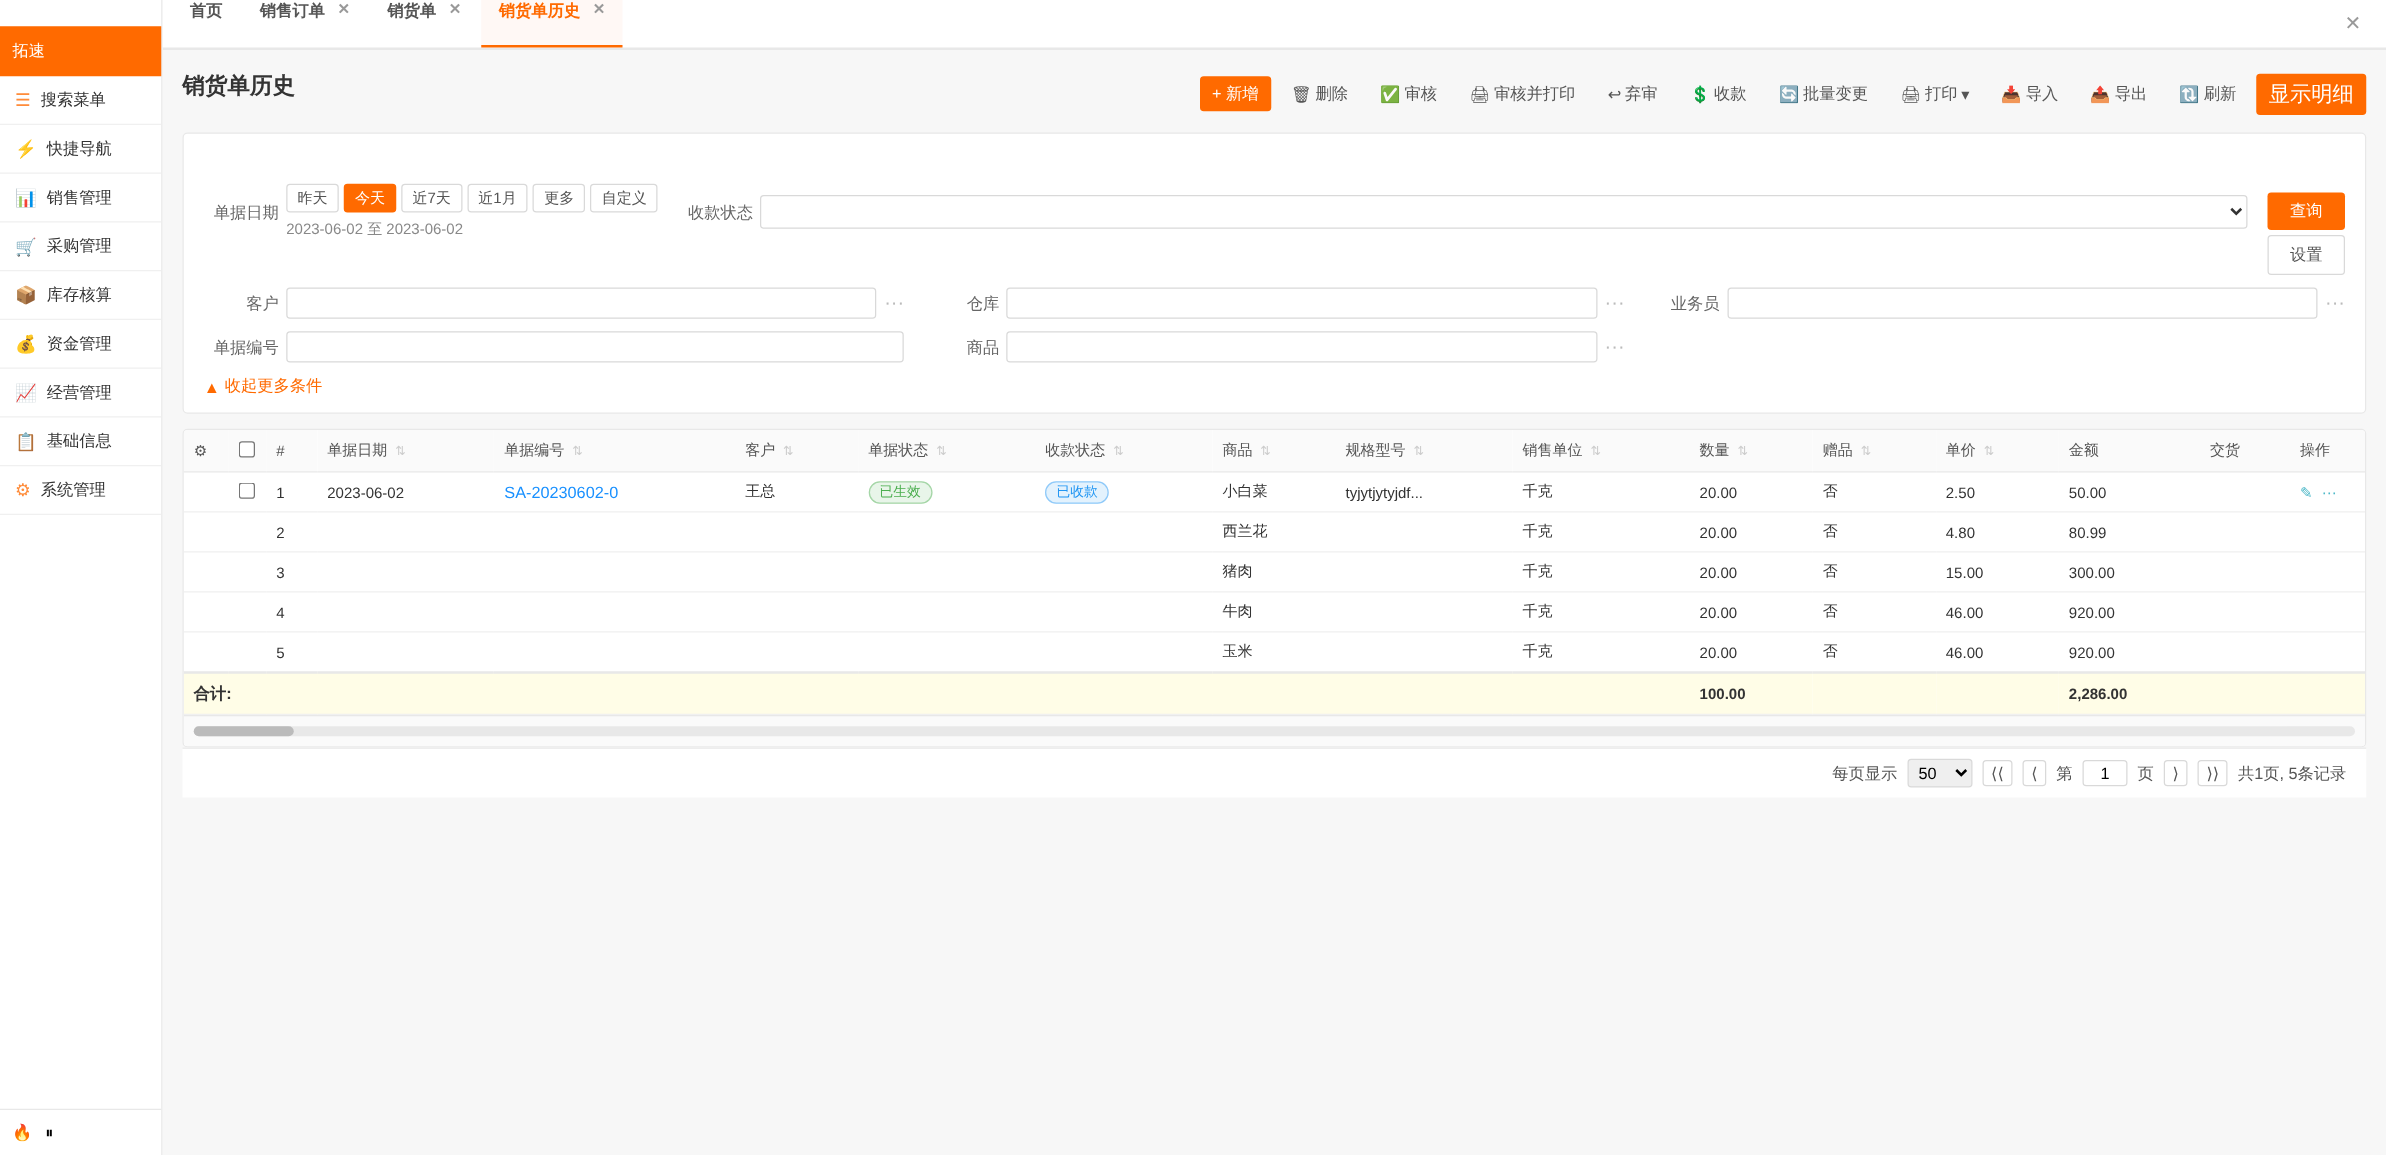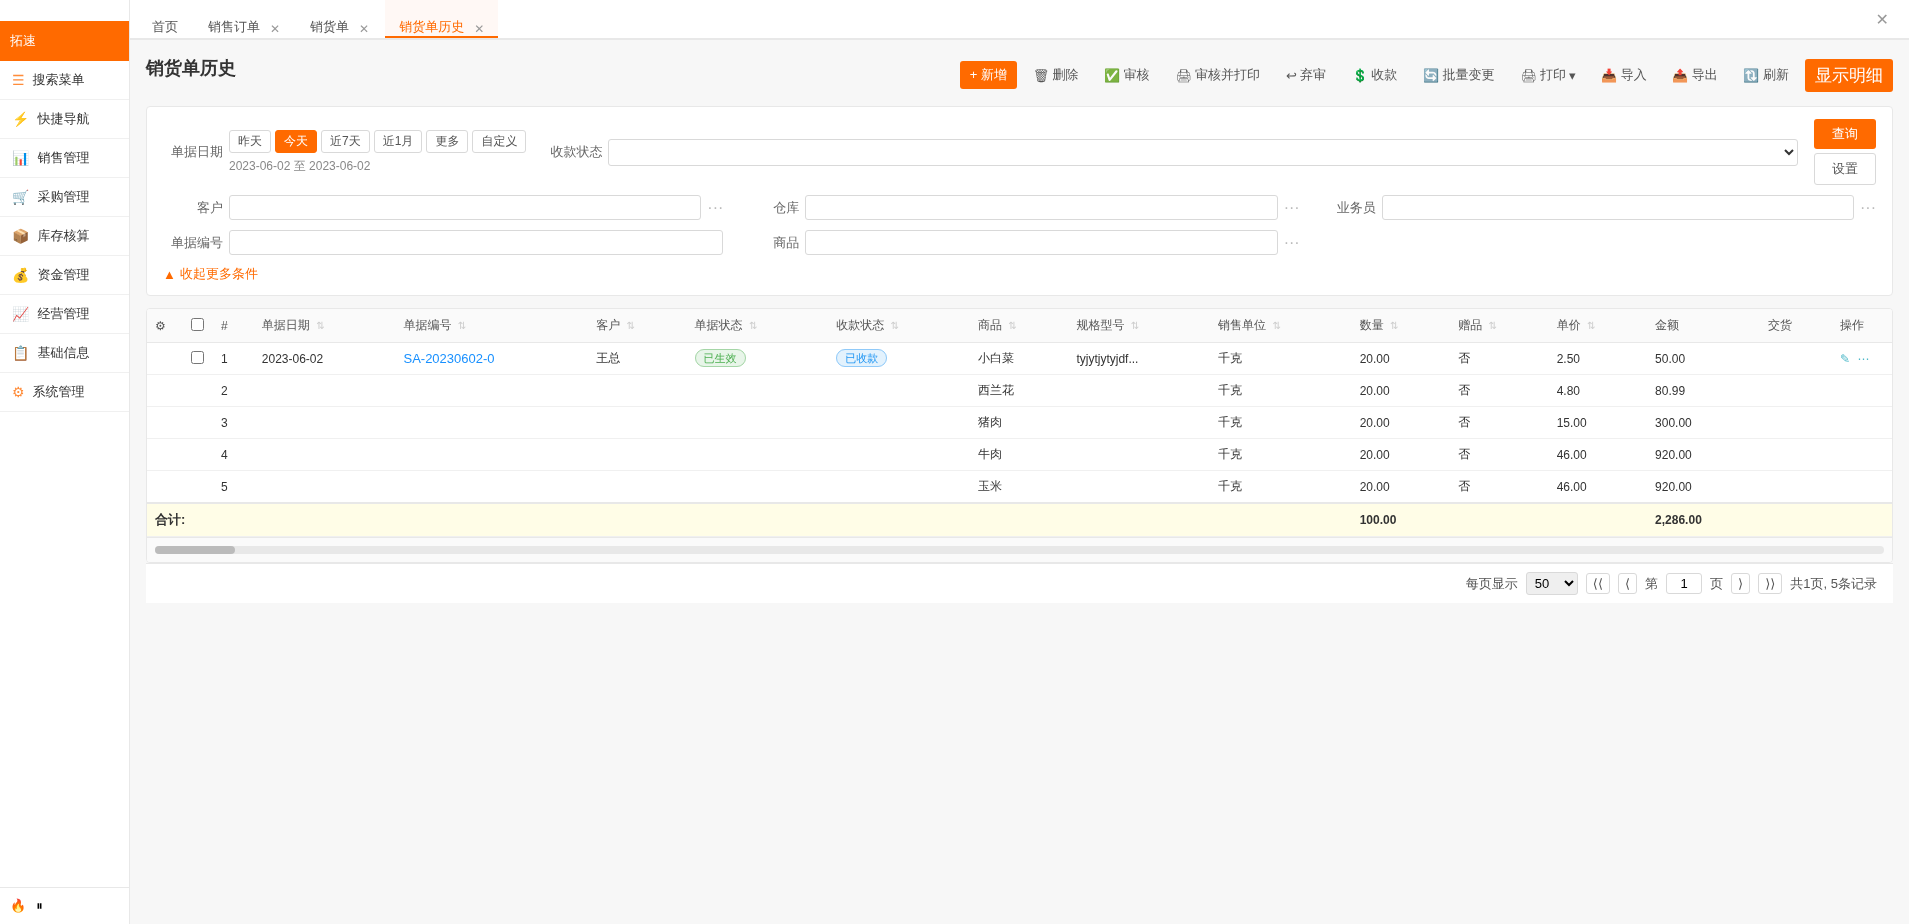--- a/index.html
+++ b/index.html
@@ -10,21 +10,21 @@
     .sidebar-header { background: #ff6a00; height: 40px; display: flex; align-items: center; padding: 0 10px; color: white; font-size: 13px; margin-top: 21px; }
     .sidebar-item { display: flex; align-items: center; padding: 10px 12px; cursor: pointer; color: #333; gap: 8px; border-bottom: 1px solid #f0f0f0; }
     .sidebar-item .icon { font-size: 14px; color: #ff8c3a; }
     .sidebar-footer { margin-top: auto; padding: 10px; display: flex; gap: 10px; border-top: 1px solid #e8e8e8; }
 
     
     .main { flex: 1; display: flex; flex-direction: column; overflow: hidden; }
 
     
     .tabs { display: flex; background: #fff; border-bottom: 2px solid #e8e8e8; align-items: center; height: 40px; padding: 0 8px; gap: 2px; }
-    .tab { padding: 0 14px; height: 38px; display: flex; align-items: flex-end; cursor: pointer; color: #555; border-bottom: 2px solid transparent; gap: 6px; white-space: nowrap; }
+    .tab { padding: 0 14px; height: 38px; display: flex; align-items: flex-start; cursor: pointer; color: #555; border-bottom: 2px solid transparent; gap: 6px; white-space: nowrap; font-weight: bold; }
     .tab.active { color: #ff6a00; border-bottom: 2px solid #ff6a00; background: #fff8f5; }
     .tab-close { color: #999; font-size: 12px; margin-left: 4px; }
     .tabs-spacer { flex: 1; }
     .tab-window-close { padding: 0 12px; font-size: 16px; color: #999; cursor: pointer; }
 
     
     .content { flex: 1; padding: 16px; overflow: auto; background: #f7f7f7; }
 
     
     .page-title { font-size: 18px; font-weight: bold; color: #333; margin-bottom: 14px; }
@@ -229,21 +229,21 @@
         </div>
 
 
         <div class="filter-item" style="flex:1;">
           <span class="filter-label">收款状态</span>
           <select class="filter-select" style="flex:1;">
             <option></option>
           </select>
         </div>
 
-        <div style="display:flex; flex-direction:column; gap:4px; margin-left:auto;">
+        <div style="display:flex; flex-direction:column; gap:4px; margin-left:auto;margin-top:35px;">
           <button class="query-btn">查询</button>
           <button class="setting-btn">设置</button>
         </div>
       </div>
 
       <div class="filter-row">
         <div class="filter-item" style="flex:1;">
           <span class="filter-label">客户</span>
           <input type="text" class="filter-input" style="flex: 1 1 0%;">
           <span class="filter-dots">···</span>

